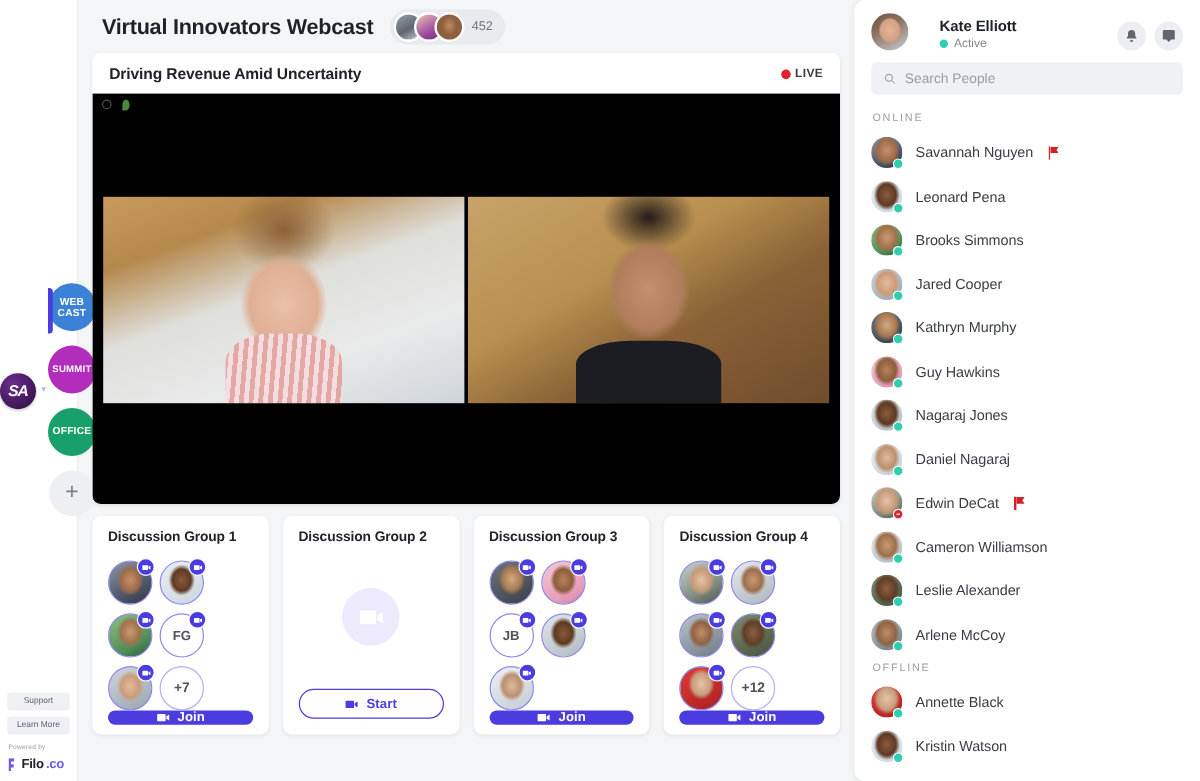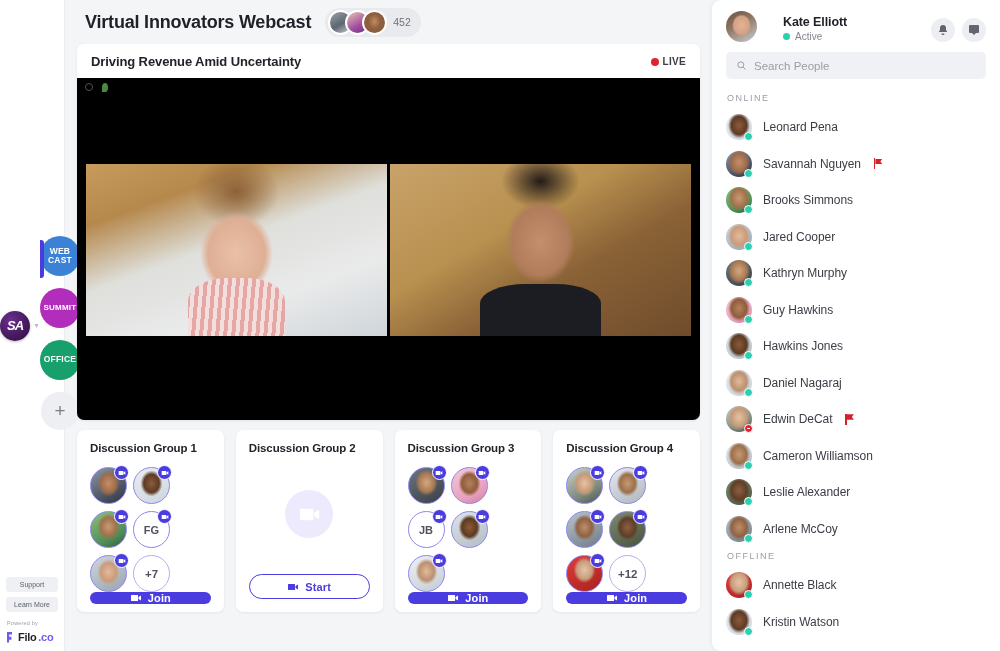--- a/index.html
+++ b/index.html
@@ -434,33 +434,33 @@
             <circle cx="10.5" cy="10.5" r="6.5"></circle>
             <line x1="15.5" y1="15.5" x2="21" y2="21"></line>
           </svg>
         <input type="text" placeholder="Search People" style="">
       </div>
     </div>
 
     <div class="plist">
         <div class="sect">ONLINE</div>
         <div class="prow">
-          <div class="pav" style="background:radial-gradient(ellipse 11px 13px at 50% 44%,#8a5c3c,#5e3a24 70%,rgba(0,0,0,0)),linear-gradient(150deg,#e9edf2,#cdd6de);background-size:cover">
-            <span class="pres"></span>
-          </div>
-          <span class="pname">Leonard Pena</span>
-        </div>
-        <div class="prow">
           <div class="pav" style="background:radial-gradient(ellipse 11px 13px at 50% 44%,#c48f6a,#9e6b4a 70%,rgba(0,0,0,0)),linear-gradient(150deg,#8d9aa6,#51596a 60%,#2f3440);background-size:cover">
             <span class="pres"></span>
           </div>
           <span class="pname">Savannah Nguyen</span>
           <span class="flag"></span>
         </div>
         <div class="prow">
+          <div class="pav" style="background:radial-gradient(ellipse 11px 13px at 50% 44%,#8a5c3c,#5e3a24 70%,rgba(0,0,0,0)),linear-gradient(150deg,#e9edf2,#cdd6de);background-size:cover">
+            <span class="pres"></span>
+          </div>
+          <span class="pname">Leonard Pena</span>
+        </div>
+        <div class="prow">
           <div class="pav" style="background:radial-gradient(ellipse 11px 13px at 50% 42%,#c99a72,#a0714c 70%,rgba(0,0,0,0)),linear-gradient(150deg,#8fc07f,#4f8b56 70%,#2f5c3b);background-size:cover">
             <span class="pres"></span>
           </div>
           <span class="pname">Brooks Simmons</span>
         </div>
         <div class="prow">
           <div class="pav" style="background:radial-gradient(ellipse 11px 13px at 50% 46%,#e3bb9c,#cb9b7a 70%,rgba(0,0,0,0)),linear-gradient(150deg,#cfd6dc,#9aa5af);background-size:cover">
             <span class="pres"></span>
           </div>
           <span class="pname">Jared Cooper</span>
@@ -474,21 +474,21 @@
         <div class="prow">
           <div class="pav" style="background:radial-gradient(ellipse 11px 13px at 50% 44%,#b8815c,#8d5d3c 70%,rgba(0,0,0,0)),linear-gradient(150deg,#f3c9d8,#e79ebb 70%,#cf7fa2);background-size:cover">
             <span class="pres"></span>
           </div>
           <span class="pname">Guy Hawkins</span>
         </div>
         <div class="prow">
           <div class="pav" style="background:radial-gradient(ellipse 11px 13px at 50% 44%,#8a5b3a,#5d3a22 70%,rgba(0,0,0,0)),linear-gradient(150deg,#dfe4e8,#b3bcc4);background-size:cover">
             <span class="pres"></span>
           </div>
-          <span class="pname">Hawkins Jones</span>
+          <span class="pname">Nagaraj Jones</span>
         </div>
         <div class="prow">
           <div class="pav" style="background:radial-gradient(ellipse 11px 13px at 50% 44%,#e0bb9a,#bb9070 70%,rgba(0,0,0,0)),linear-gradient(150deg,#eef1f3,#c3ccd4);background-size:cover">
             <span class="pres"></span>
           </div>
           <span class="pname">Daniel Nagaraj</span>
         </div>
         <div class="prow">
           <div class="pav" style="background:radial-gradient(ellipse 11px 13px at 50% 44%,#e7c3a4,#c59a78 70%,rgba(0,0,0,0)),linear-gradient(150deg,#cbd3ce,#7e8a7d 65%,#4a5550);background-size:cover">
             <span class="pres busy"></span>

